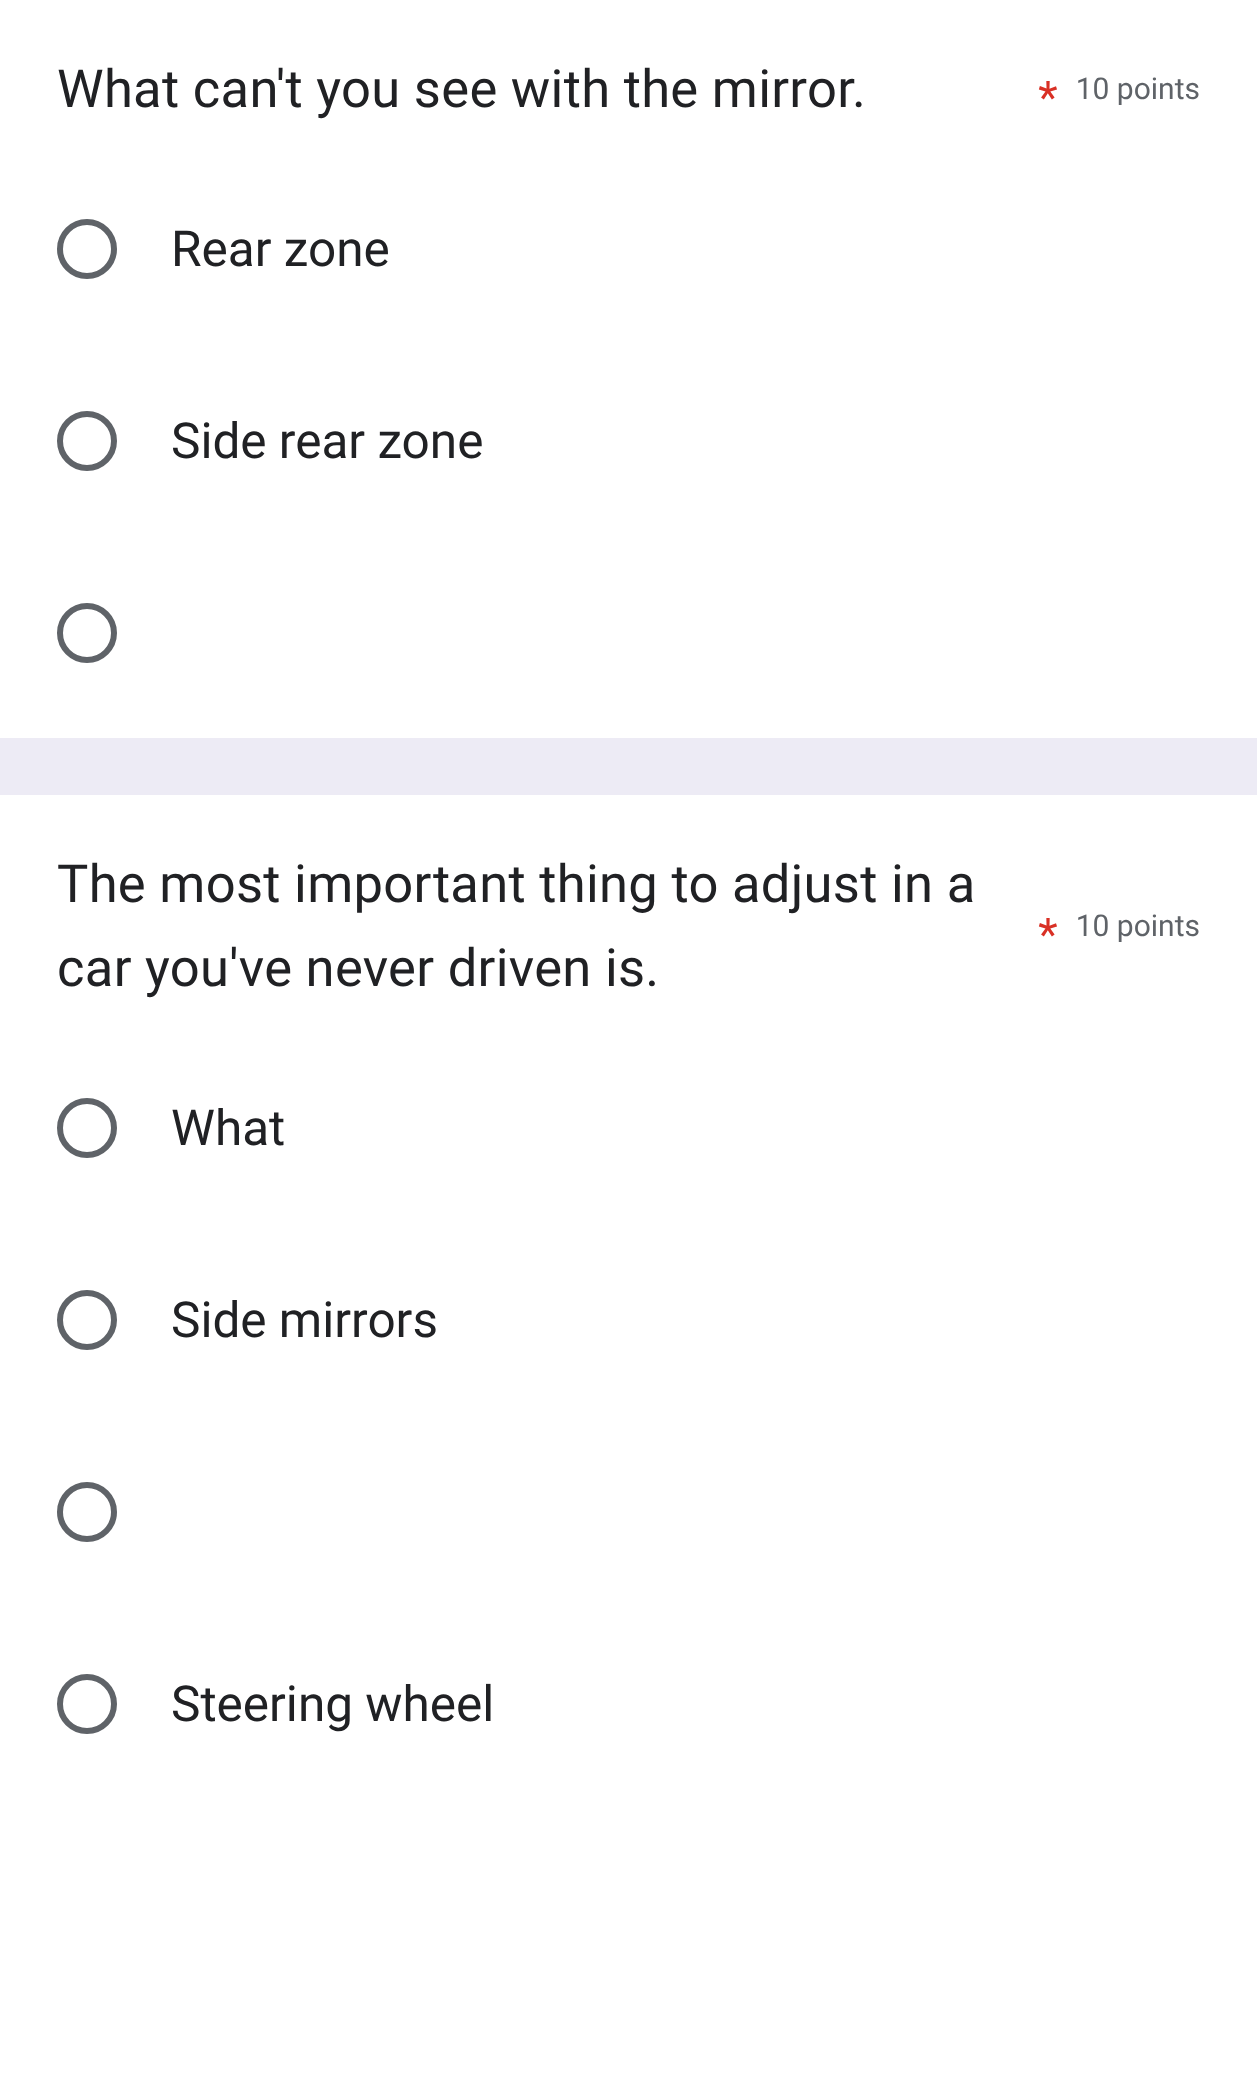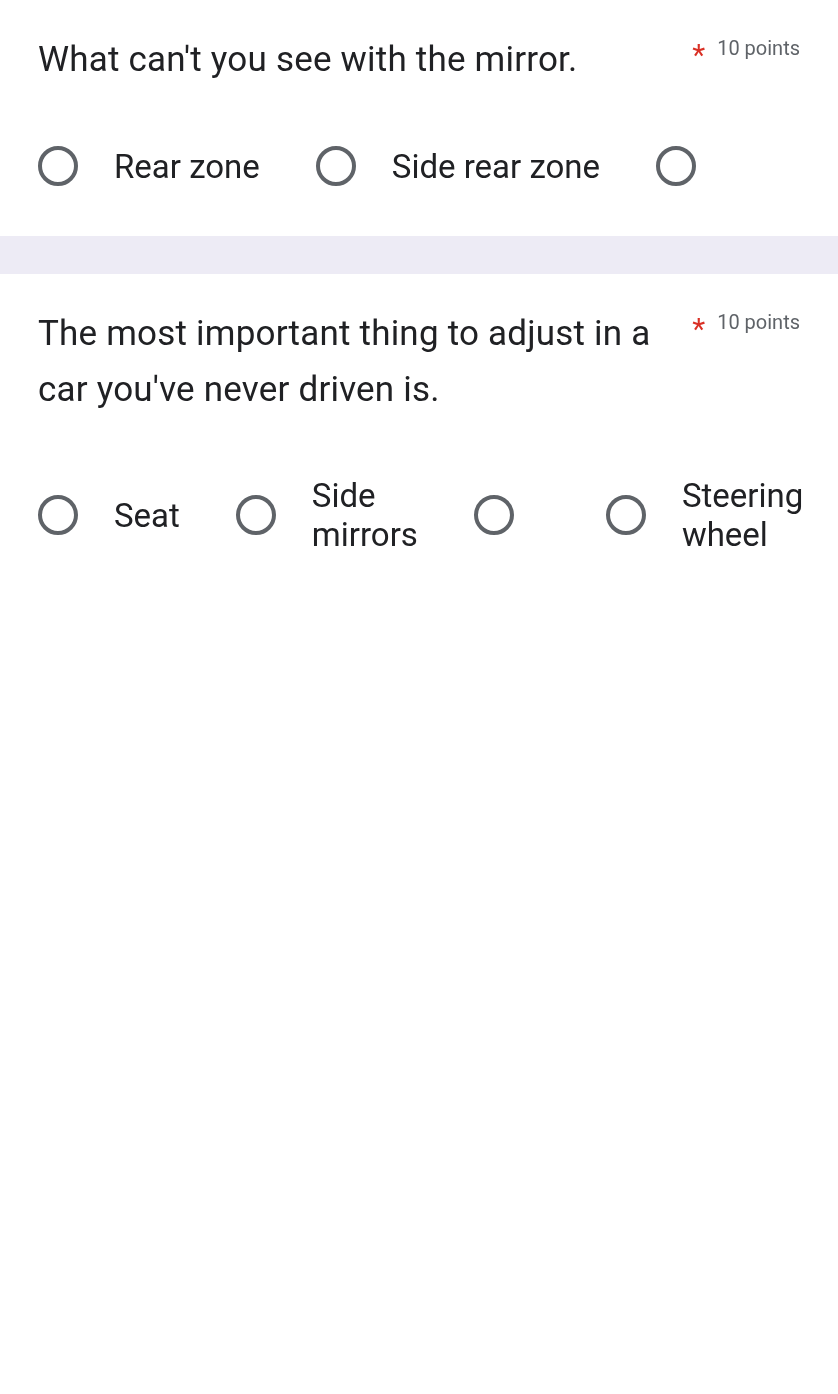--- a/index.html
+++ b/index.html
@@ -11,21 +11,21 @@
       font-family: 'Roboto', 'Helvetica Neue', Arial, sans-serif;
       background: #fff;
       width: 838px;
     }
     .question-card {
       background: #fff;
       padding: 32px 38px 50px 38px;
     }
     .question-header {
       display: flex;
-      align-items: flex-start;
+      align-items: center;
       justify-content: space-between;
       margin-bottom: 58px;
     }
     .question-title {
       font-size: 35px;
       font-weight: 400;
       color: #202124;
       line-height: 1.6;
       flex: 1;
       padding-right: 30px;
@@ -45,22 +45,22 @@
       position: relative;
       top: 4px;
     }
     .points-text {
       color: #5f6368;
       font-size: 20px;
       font-weight: 400;
     }
     .options {
       display: flex;
-      flex-direction: row;
-      gap: 56px;
+      flex-direction: column;
+      gap: 88px;
     }
     .option {
       display: flex;
       align-items: center;
       cursor: pointer;
     }
     .radio-circle {
       width: 40px;
       height: 40px;
       border: 4px solid #5f6368;
@@ -110,21 +110,21 @@
   <div class="question-header">
     <div class="question-title">The most important thing to adjust in a car you've never driven is.</div>
     <div class="points-wrapper">
       <span class="required-asterisk">*</span>
       <span class="points-text">10 points</span>
     </div>
   </div>
   <div class="options">
     <div class="option">
       <div class="radio-circle"></div>
-      <span class="option-label">Seat</span>
+      <span class="option-label">What</span>
     </div>
     <div class="option">
       <div class="radio-circle"></div>
       <span class="option-label">Side mirrors</span>
     </div>
     <div class="option">
       <div class="radio-circle"></div>
     </div>
     <div class="option">
       <div class="radio-circle"></div>

